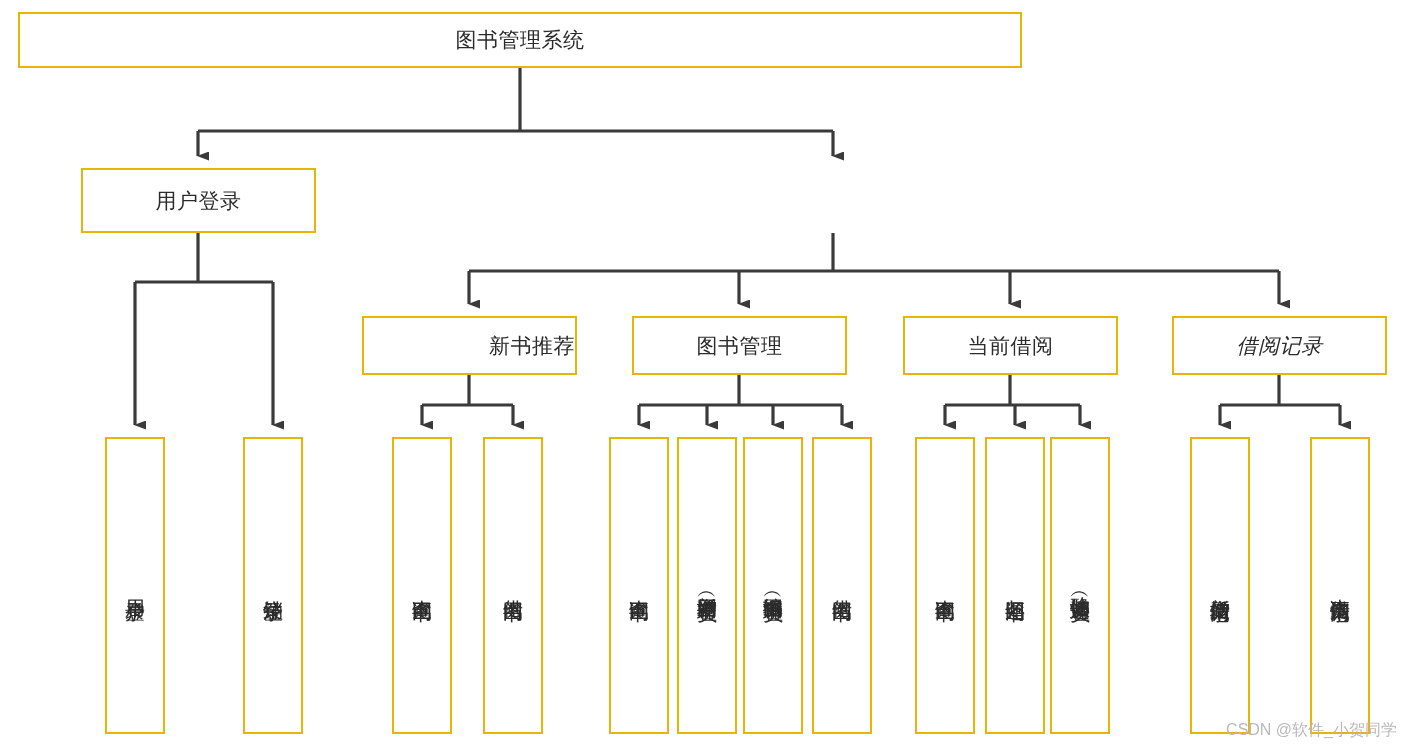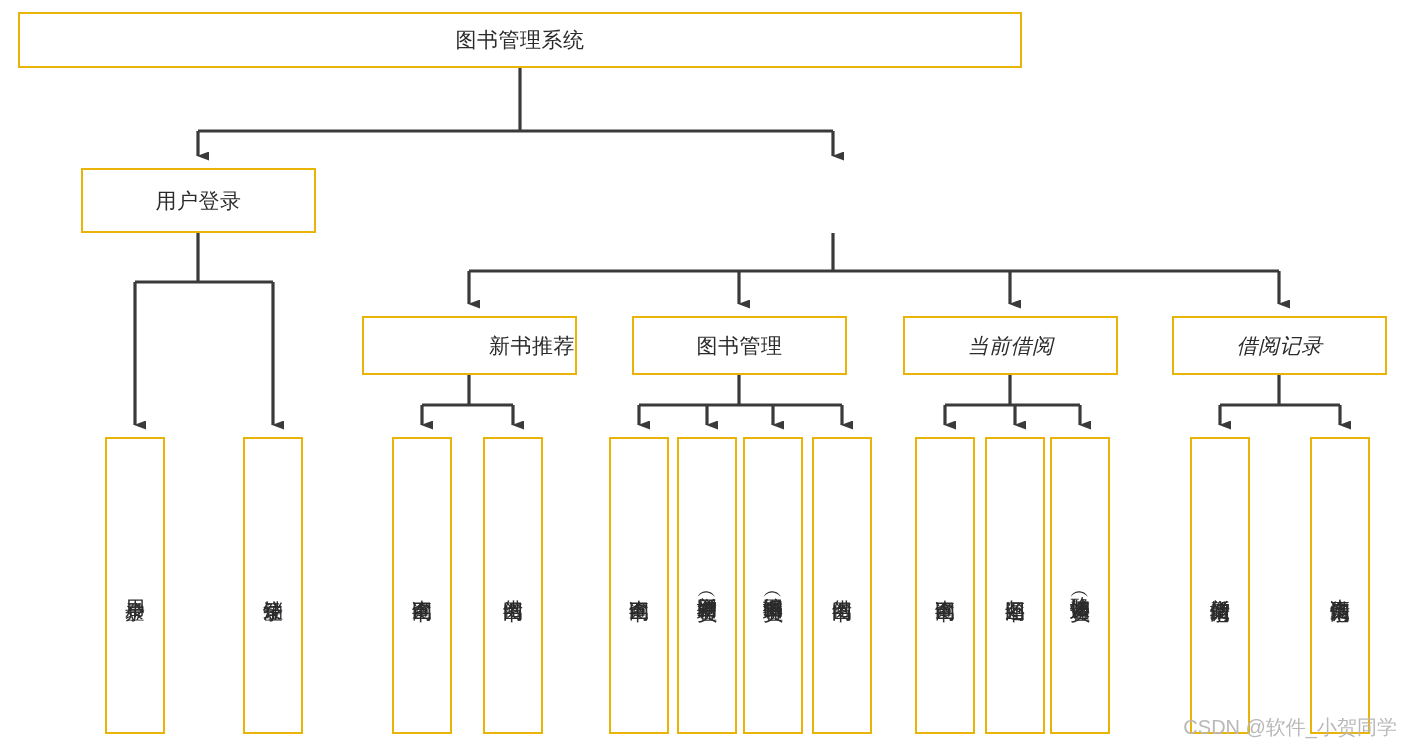--- a/index.html
+++ b/index.html
@@ -47,21 +47,21 @@
     writing-mode: vertical-rl;
     text-orientation: upright;
     line-height: 1.35;
     letter-spacing: 1px;
     white-space: nowrap;
   }
   .watermark {
     position: absolute;
     right: 8px;
     bottom: 6px;
-    font-size: 20px;
+    font-size: 16px;
     color: #b9b9b9;
     white-space: nowrap;
     pointer-events: none;
     margin-top: 48px;
   }
 </style>
 </head>
 <body>
 
 <div id="canvas">
@@ -123,21 +123,21 @@
   <div class="node-box" style="left:81px; top:168px; width:235px; height:65px;">
     <span class="node-label-h">用户登录</span>
   </div>
 
   <div class="node-box" style="left:362px; top:316px; width:215px; height:59px;justify-content:flex-end;">
     <span class="node-label-h">新书推荐</span>
   </div>
   <div class="node-box" style="left:632px; top:316px; width:215px; height:59px;">
     <span class="node-label-h">图书管理</span>
   </div>
-  <div class="node-box" style="left:903px; top:316px; width:215px; height:59px;font-style:italic;">
+  <div class="node-box" style="left:903px; top:316px; width:215px; height:59px;">
     <span class="node-label-h">当前借阅</span>
   </div>
   <div class="node-box" style="left:1172px; top:316px; width:215px; height:59px;font-style:italic;">
     <span class="node-label-h">借阅记录</span>
   </div>
 
   <div class="node-box" style="left:105px; top:437px; width:60px; height:297px;">
     <span class="node-label-v">用户登录</span>
   </div>
   <div class="node-box" style="left:243px; top:437px; width:60px; height:297px;">

